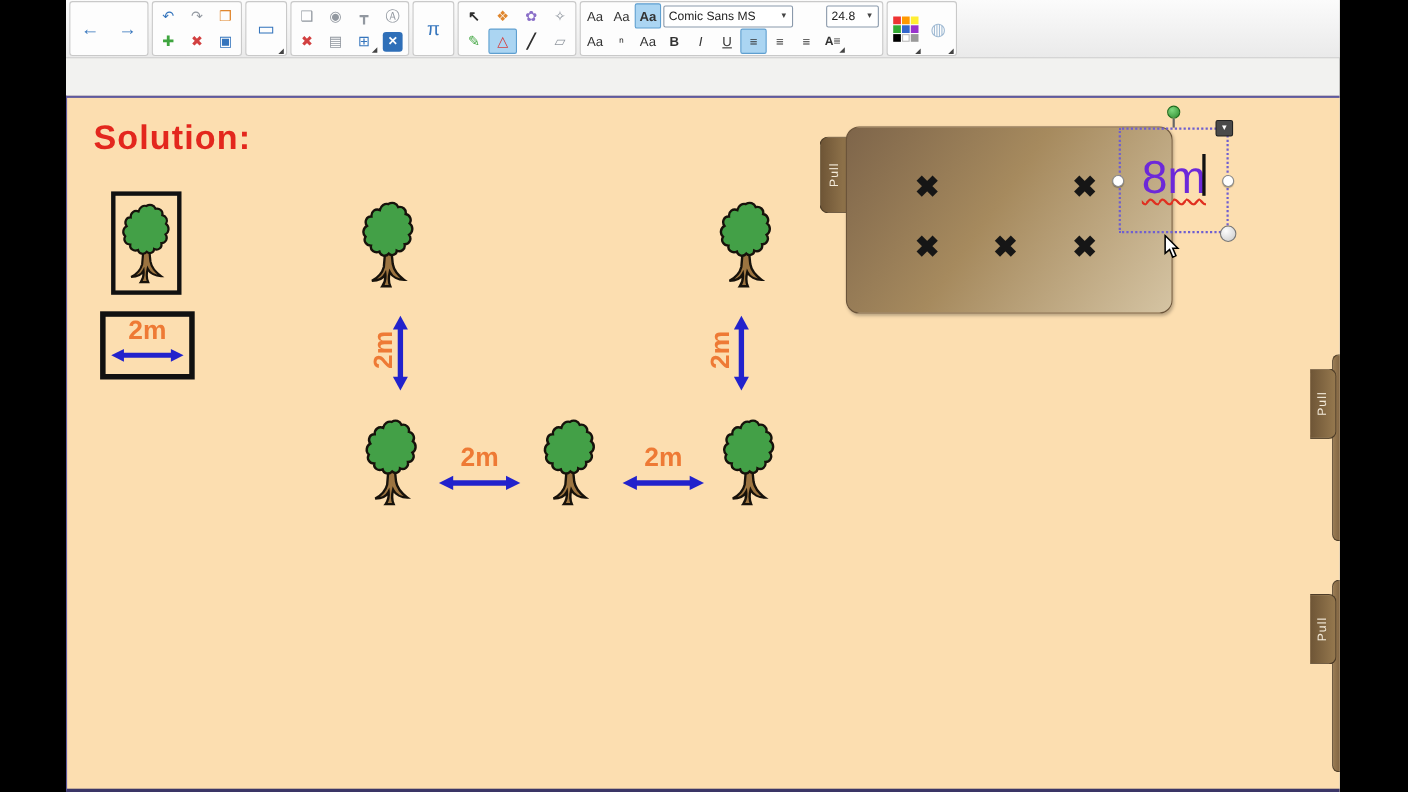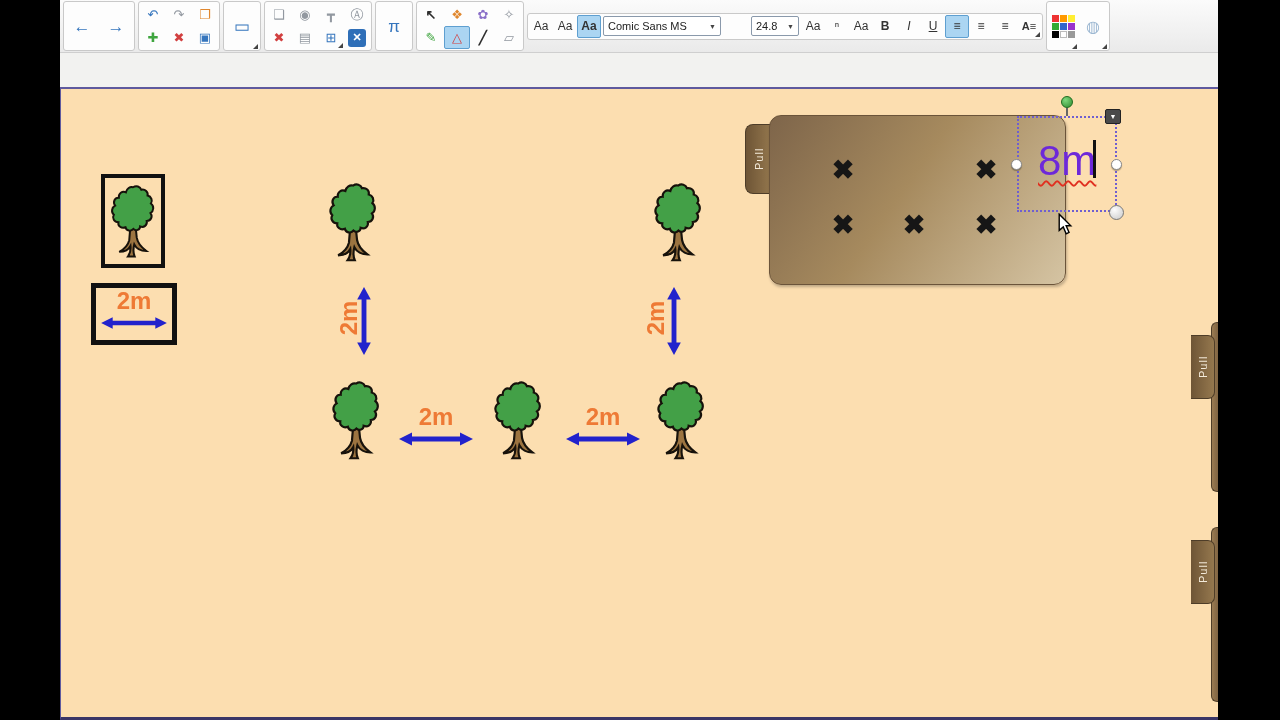--- a/index.html
+++ b/index.html
@@ -46,21 +46,21 @@
   .tri::after { content:""; position:absolute; right:1px; bottom:1px;
     border-left:5px solid transparent; border-bottom:5px solid #444; }
   .t-sm{font-size:9px}.t-md{font-size:12px; color:#222}.t-lg{font-size:12px; color:#2255bb; font-weight:bold}
   .t-tiny{font-size:8px}
   .dd { height:20px; align-self:center; background:#fff; border:1px solid #8a99ab;
     border-radius:2px; display:flex; align-items:center; justify-content:space-between;
     padding:0 4px; font-size:11px; color:#222; margin:0 2px; }
   .dd .caret { font-size:7px; color:#444; margin-left:4px; }
   #font-dd { width:118px; } #size-dd { width:48px;margin-left:28px; }
   .trow { display:flex; }
-  #text-group { display:flex; flex-direction:row; background:#fdfdfd;
+  #text-group { display:flex; flex-direction:column; background:#fdfdfd;
     border:1px solid #c9c9c9; border-radius:3px; padding:1px;text-align:right; }
   .fmt { width:24px; height:23px; display:flex; align-items:center; justify-content:center;
     font-size:12px; color:#333; position:relative; border-radius:2px;}
   .palette { display:grid; grid-template-columns:repeat(3,7px); grid-auto-rows:7px; gap:1px; }
   .palette i { display:block; }
   .p1{background:#e33}.p2{background:#f90}.p3{background:#fe3}
   .p4{background:#3a3}.p5{background:#36c}.p6{background:#93c}
   .p7{background:#000}.p8{background:#fff; border:1px solid #bbb}.p9{background:#999}
 
   
@@ -226,20 +226,21 @@
             <i class="p8"></i>
             <i class="p9"></i>
         </span>
       </div>
       <div class="ib span2 tri" style="width:30px;font-size:16px;color:#9db8d2">◍</div>
     </div>
   </div>
 
   <div id="canvas">
 
+    <div id="solution" class="abs">Solution:</div>
 
     <div id="tree-box" class="abs blackbox">
       <svg class="tree" viewBox="0 0 60 90">
           <use href="#tree-sym"></use>
         </svg>
     </div>
     <div id="unit-box" class="abs blackbox">
       <span class="u-label">2m</span>
       <svg width="70" height="16" viewBox="0 0 76 18">
         <line x1="12" y1="9" x2="64" y2="9" stroke="#2222cc" stroke-width="5"></line>

